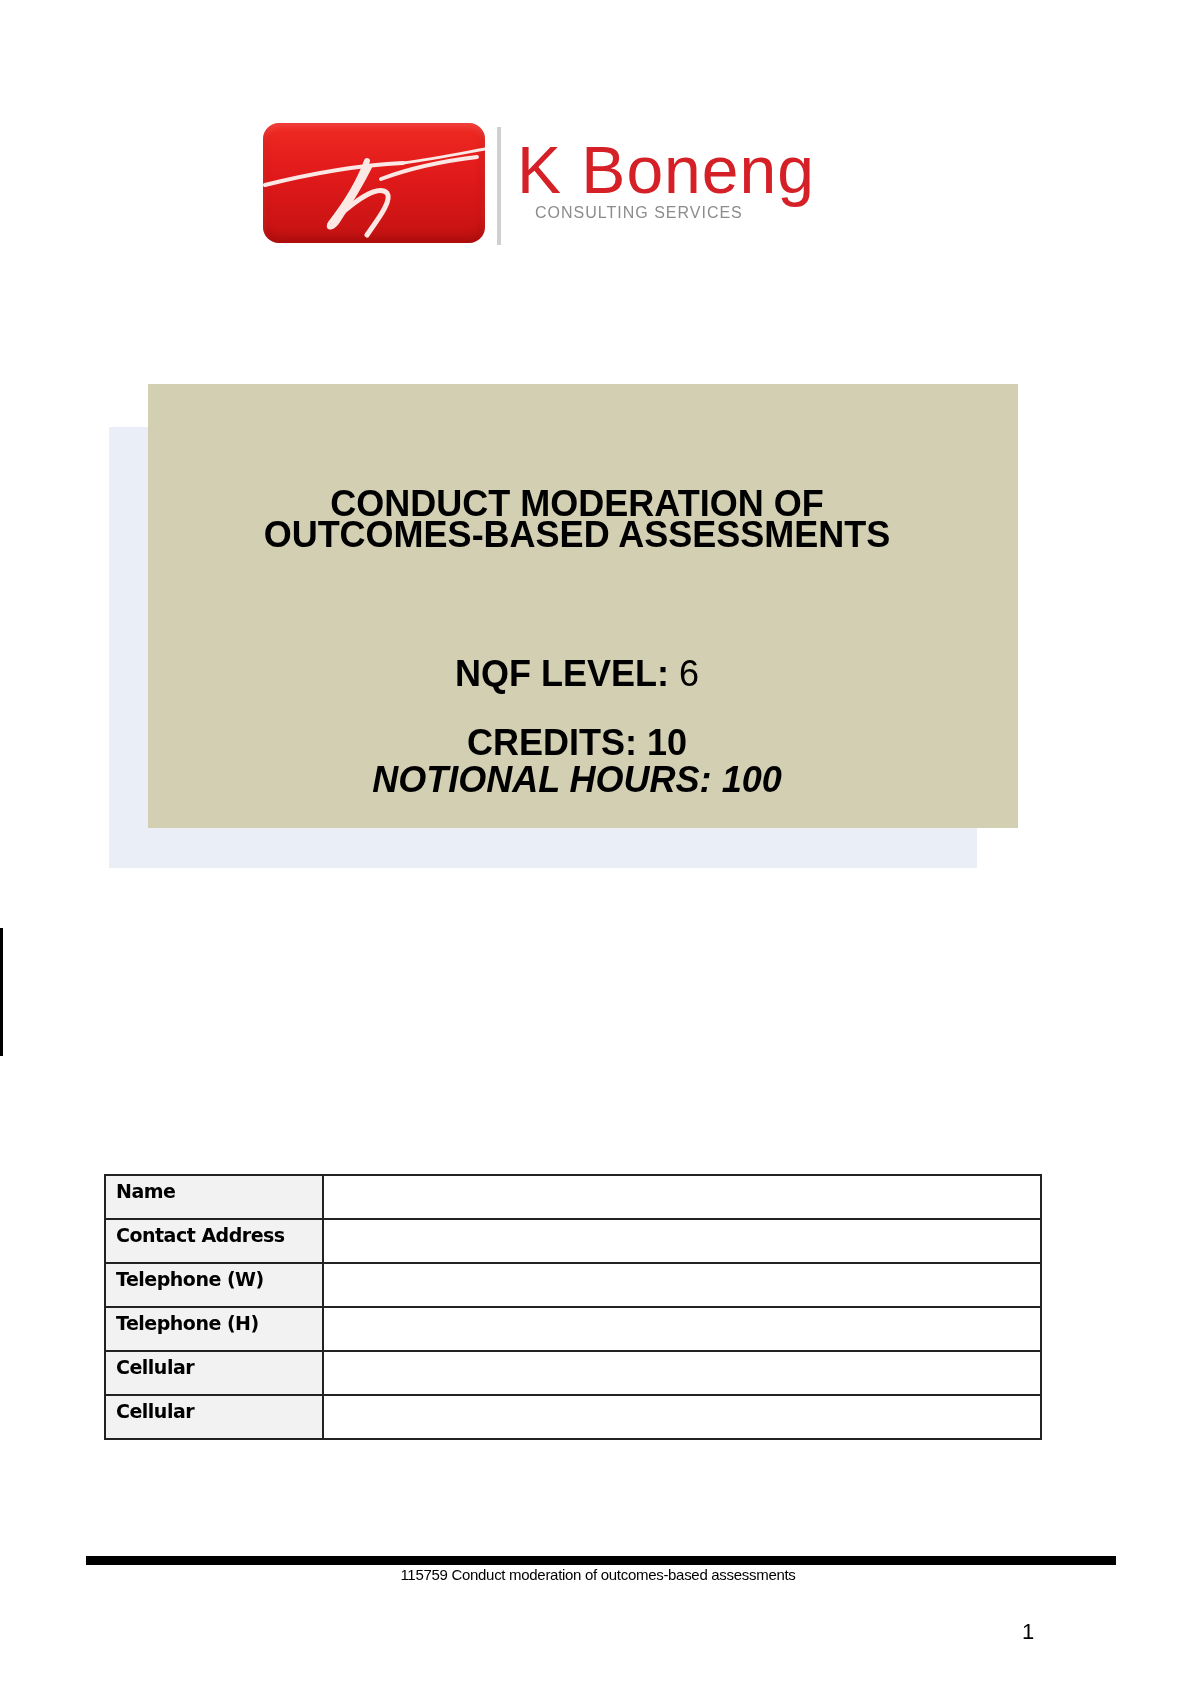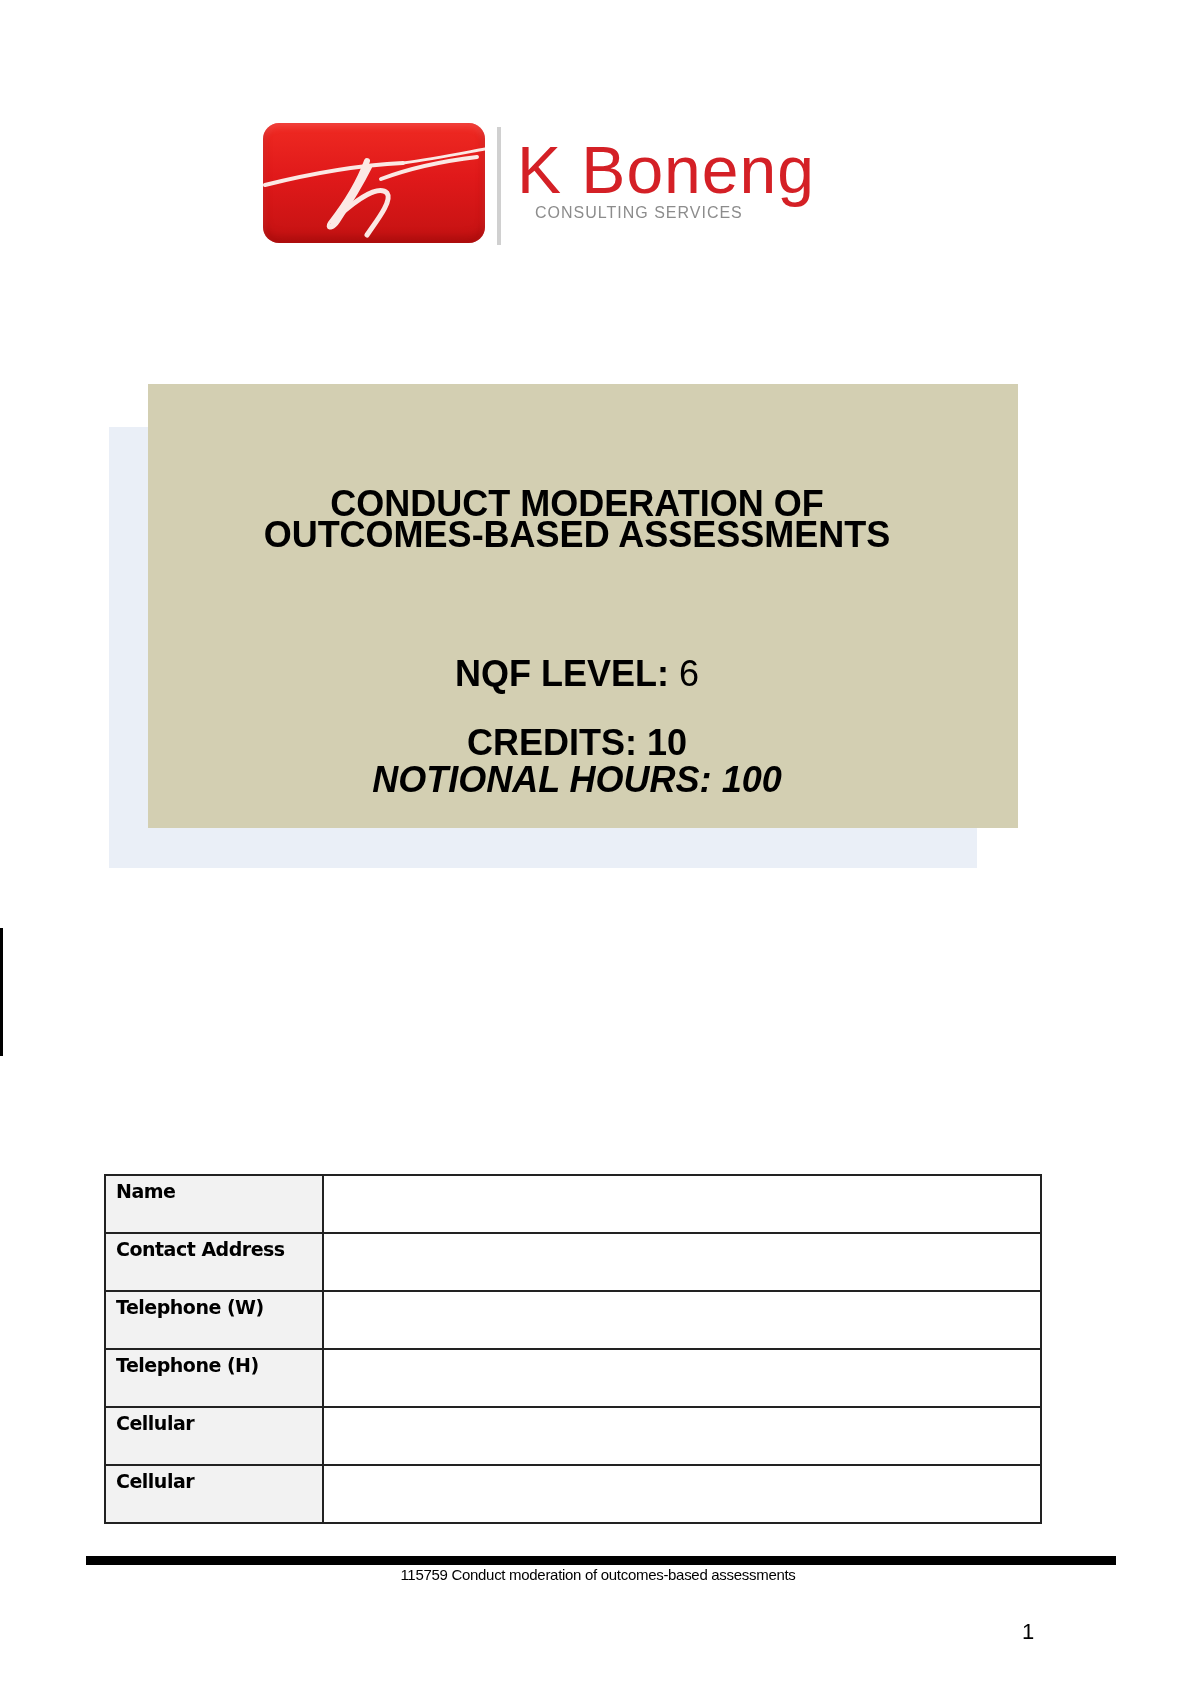--- a/index.html
+++ b/index.html
@@ -135,21 +135,21 @@
       padding: 0;
       vertical-align: top;
     }
     .contact-table td.label {
       width: 206px;
       background: #f2f2f2;
       font-family: "DejaVu Sans", sans-serif;
       font-weight: bold;
       font-size: 19px;
       line-height: 24px;
-      padding: 3px 0 16px 10px;
+      padding: 3px 0 2px 10px;
       height: 37px;
       letter-spacing: -0.5px;
     }
     .contact-table td.value {
       background: #ffffff;
     }
 
     
     .footer-rule {
       position: absolute;

